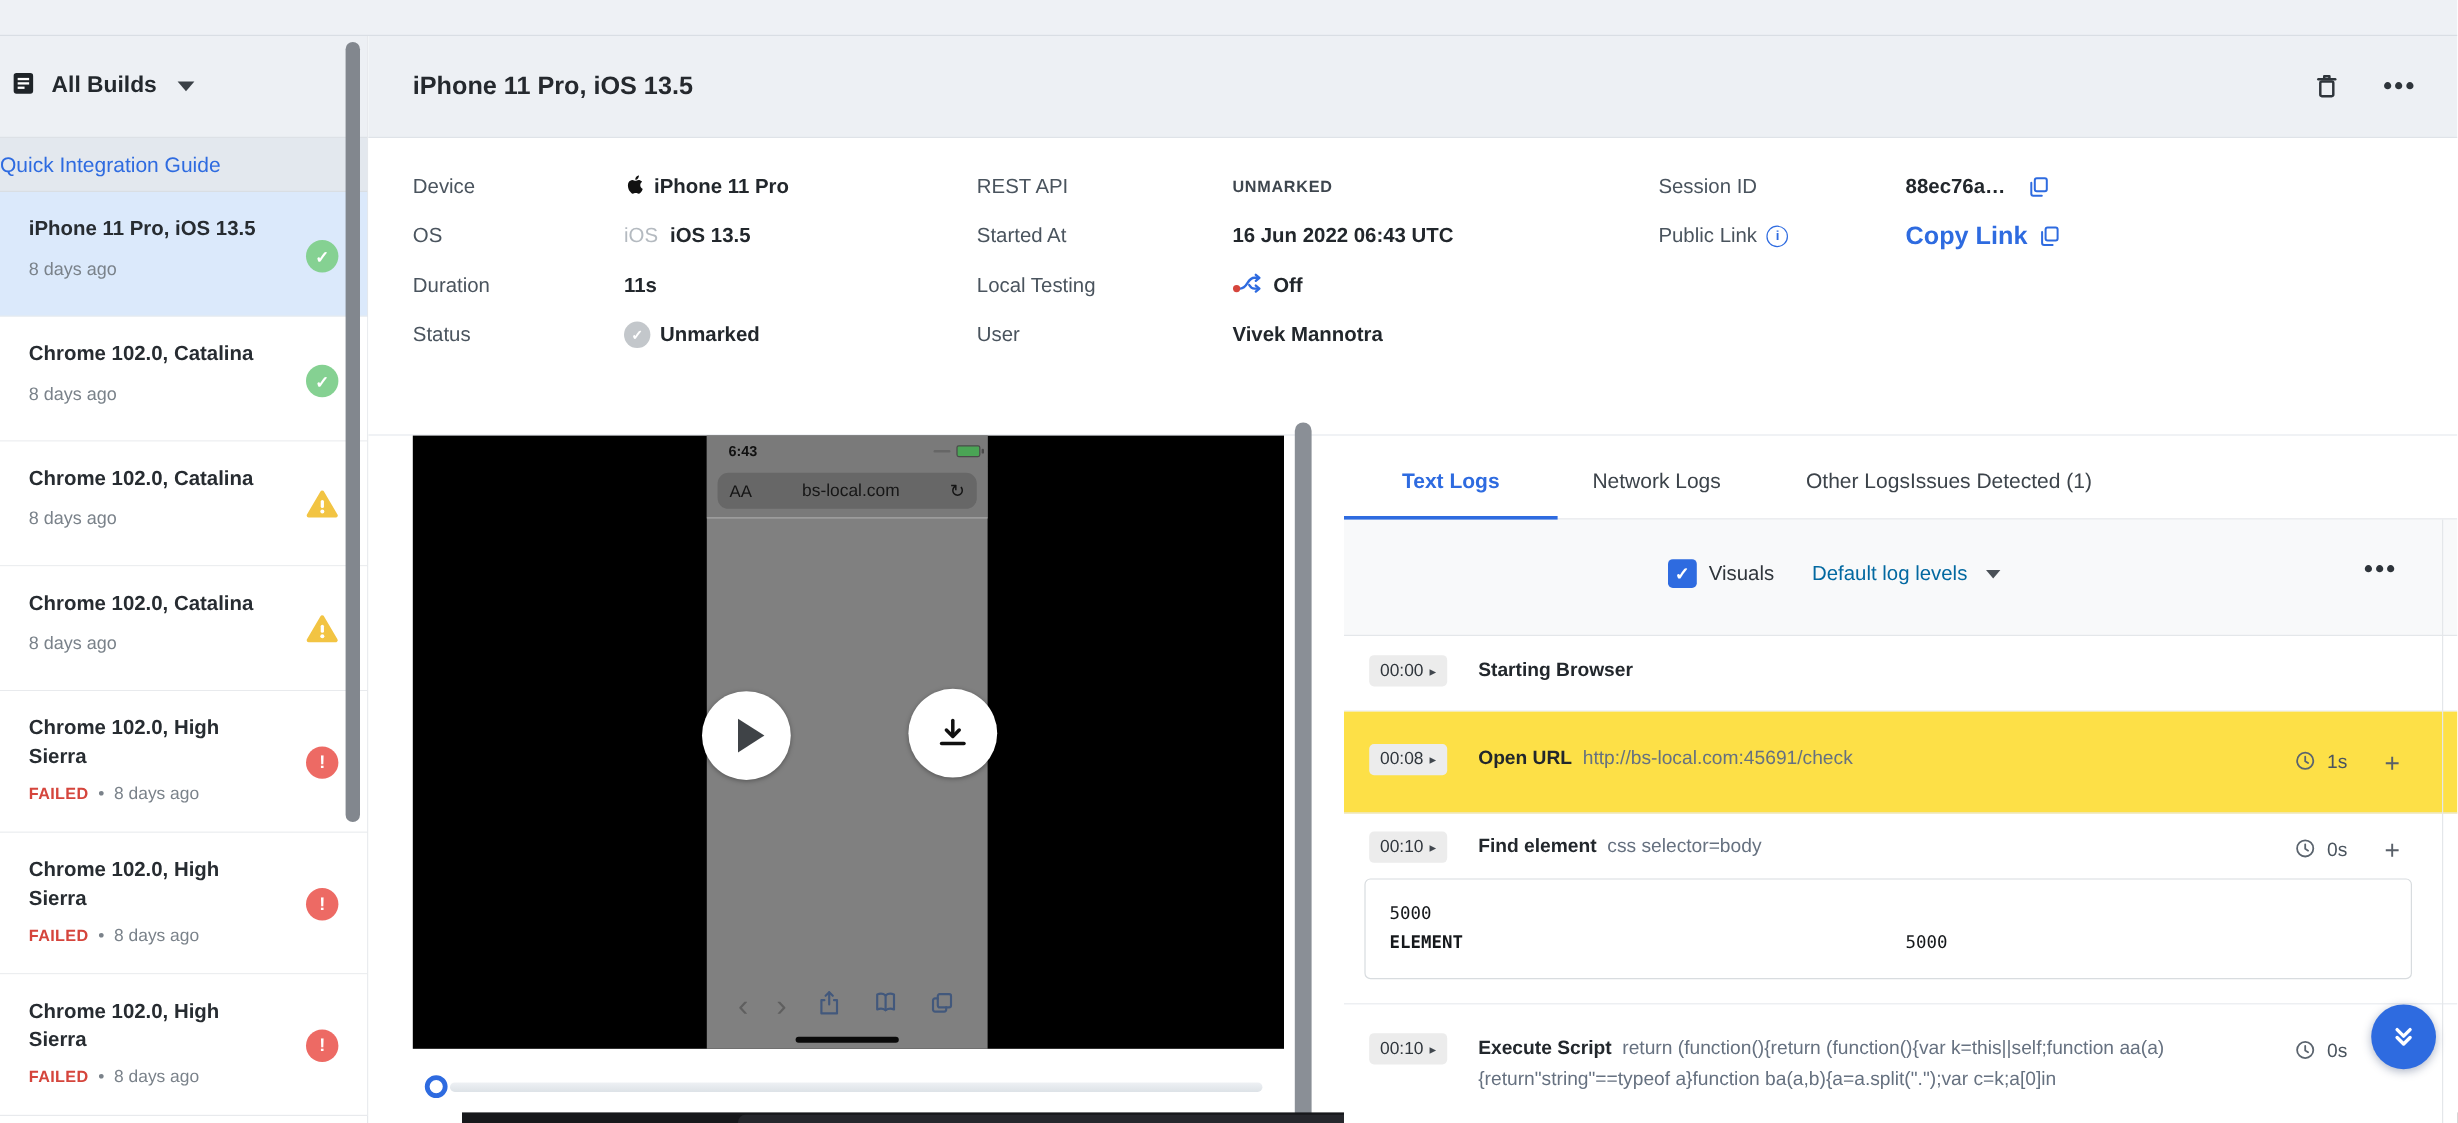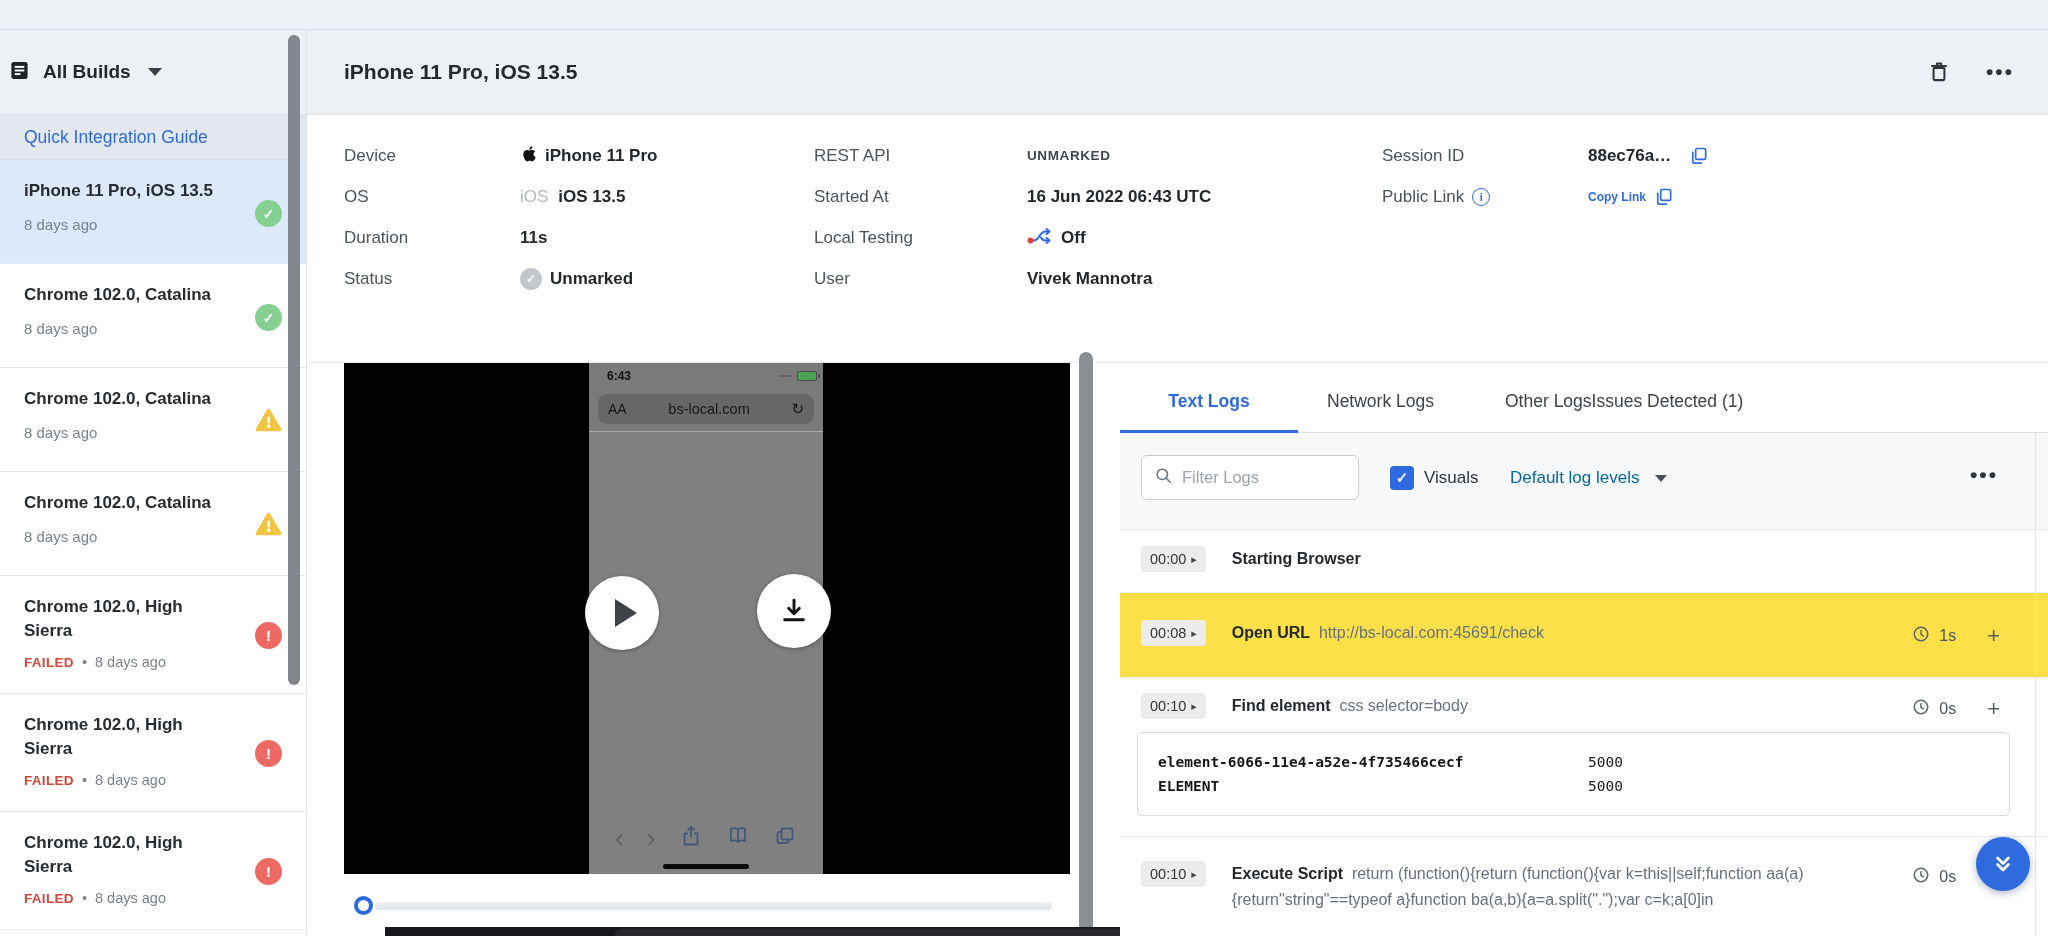--- a/index.html
+++ b/index.html
@@ -12,21 +12,21 @@
             background:#eef1f5; border-bottom:1px solid #d9dee4; }
 
   
   .sidebar { position:absolute; left:0; top:30px; width:307px; height:906px;
              background:#fff; border-right:1px solid #dfe3e7; }
   .sb-head { height:85px; background:#edf0f4; border-bottom:1px solid #dde1e6;
              display:flex; align-items:center; padding-left:9px; gap:13px; }
   .sb-head-label { font-size:19px; font-weight:700; color:#23282d; }
   .caret-down { width:0; height:0; border-left:7px solid transparent; border-right:7px solid transparent;
                 border-top:8px solid #3a4046; display:inline-block; margin-left:4px; }
-  .sb-quick { height:45px; background:#e3e8ee; display:flex; align-items:center; padding-left:24px;
+  .sb-quick { height:45px; background:#e3e8ee; display:flex; align-items:center; 
               border-bottom:1px solid #d9dee3; }
   .sb-quick span { color:#2e6be0; font-size:17.5px; }
   .sb-item { position:relative; border-bottom:1px solid #e8eaed; padding:19px 0 0 24px; height:104px; background:#fff; }
   .sb-item.selected { background:#dbe9fb; }
   .sb-item.tall { height:118px; }
   .sb-title { width:202px; font-size:17px; font-weight:700; color:#272c31; line-height:24px; }
   .sb-time { margin-top:13px; font-size:15px; color:#7a828a; }
   .sb-failline { margin-top:11px; font-size:14.5px; color:#7a828a; }
   .sb-failline .failed { color:#d5453c; font-weight:700; font-size:13.5px; letter-spacing:.3px; }
   .sb-status { position:absolute; left:255px; top:40px; width:27px; height:27px; border-radius:50%;
@@ -50,21 +50,21 @@
   .meta { position:absolute; left:0; top:85px; width:1741px; height:248px; background:#fff;
           border-bottom:1px solid #e7eaee; }
   .meta-col { position:absolute; top:20px; }
   .meta-row { height:41px; display:flex; align-items:center; }
   .meta-label { font-size:17px; color:#4a545e; }
   .meta-value { font-size:17px; font-weight:700; color:#22272c; display:flex; align-items:center; gap:8px; }
   .meta-rest { font-size:13.5px; font-weight:700; color:#3e464e; letter-spacing:.6px; }
   .ios-prefix { color:#b4bac0; font-weight:400; margin-right:2px; }
   .unmarked-ic { width:22px; height:22px; border-radius:50%; background:#c3c7cb; color:#fff;
                  font-size:12px; display:flex; align-items:center; justify-content:center; font-weight:700; }
-  .blue-link { color:#2e6be0; font-size:12px; font-weight:700; display:flex; align-items:center; gap:8px; cursor:pointer;justify-content:flex-end; }
+  .blue-link { color:#2e6be0; font-size:21px; font-weight:700; display:flex; align-items:center; gap:8px; cursor:pointer;justify-content:flex-end; }
   .info-ic { width:18px; height:18px; border:1.5px solid #2e6be0; border-radius:50%; color:#2e6be0;
              font-size:11px; display:inline-flex; align-items:center; justify-content:center; font-weight:700; margin-left:8px; }
 
   
   .video { position:absolute; left:37px; top:333px; width:726px; height:511px; background:#000; }
   .phone { position:absolute; left:245px; top:0; width:234px; height:511px; background:#808080; }
   .ph-status { height:26px; background:#7a7a7a; display:flex; align-items:center; padding:0 6px 0 18px; }
   .ph-time { font-size:12px; font-weight:700; color:#101010; }
   .ph-batt-dots { margin-left:auto; width:14px; height:2px; margin-right:5px;
                   background:#5e5e5e; box-shadow:0 0 0 0 #5e5e5e; border-radius:1px; opacity:.7; }
@@ -415,27 +415,20 @@
 
     <section class="logs">
       <div class="tabs">
         <div class="tab active">Text Logs</div>
         <div class="tab t2">Network Logs</div>
         <div class="tab t3">Other Logs</div>
         <div class="tab t4">Issues Detected (1)</div>
       </div>
 
       <div class="filter-band">
-        <div class="filter-input">
-          <span><svg class="stroke" width="19" height="19" viewBox="0 0 24 24" stroke="#6b7480" stroke-width="2">
-                <circle cx="10.5" cy="10.5" r="6.5"></circle>
-                <path d="M15.5 15.5 20.5 20.5"></path>
-              </svg></span>
-          <input type="text" placeholder="Filter Logs" style="">
-        </div>
         <div class="chk">
             <span>✓</span>
           </div>
         <div class="chk-label">Visuals</div>
         <div class="levels">
           <span>Default log levels</span>
           <span class="caret-down"></span>
         </div>
         <div class="filter-dots icon-btn">
           <span class="dots">•••</span>
@@ -489,21 +482,20 @@
           <div class="lr-right">
             <span><svg class="stroke" width="18" height="18" viewBox="0 0 24 24" stroke="#5b646e" stroke-width="2">
                   <circle cx="12" cy="12" r="9"></circle>
                   <path d="M12 7.5v5l3.2 2"></path>
                 </svg></span>
             <span class="lr-dur">0s</span>
             <span class="lr-plus">+</span>
           </div>
           <div class="code-box">
             <div class="code-row">
-              <span class="code-key">element-6066-11e4-a52e-4f735466cecf</span>
               <span class="code-val">5000</span>
             </div>
             <div class="code-row">
               <span class="code-key">ELEMENT</span>
               <span class="code-val">5000</span>
             </div>
           </div>
         </div>
 
         <div class="log-row row4" style="border-bottom:none;">

